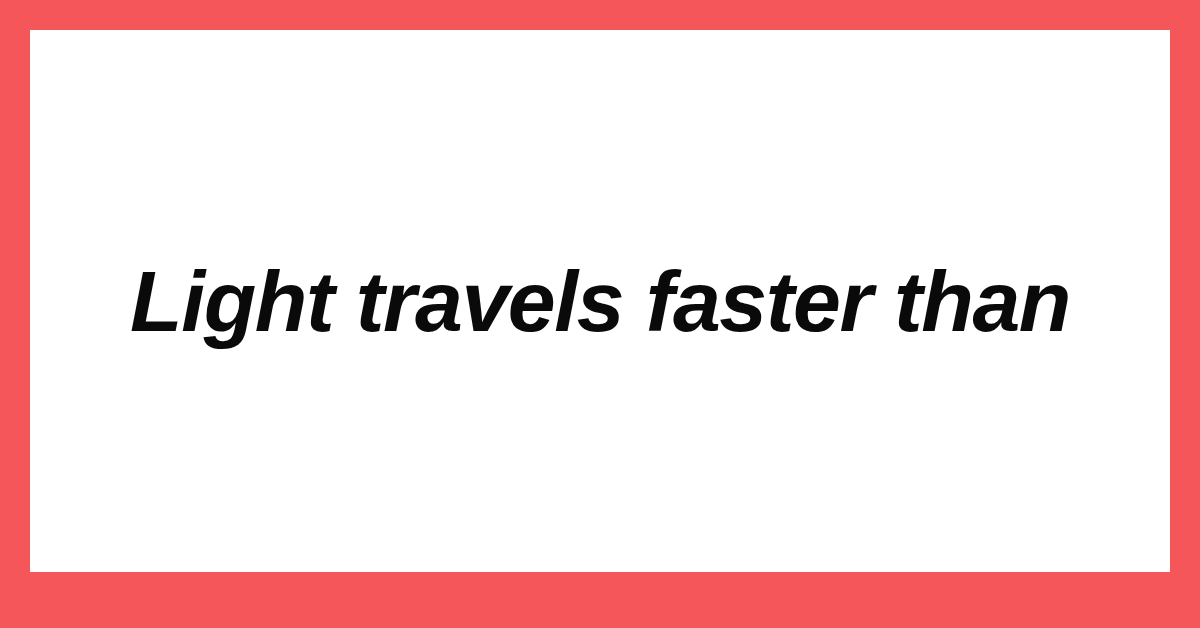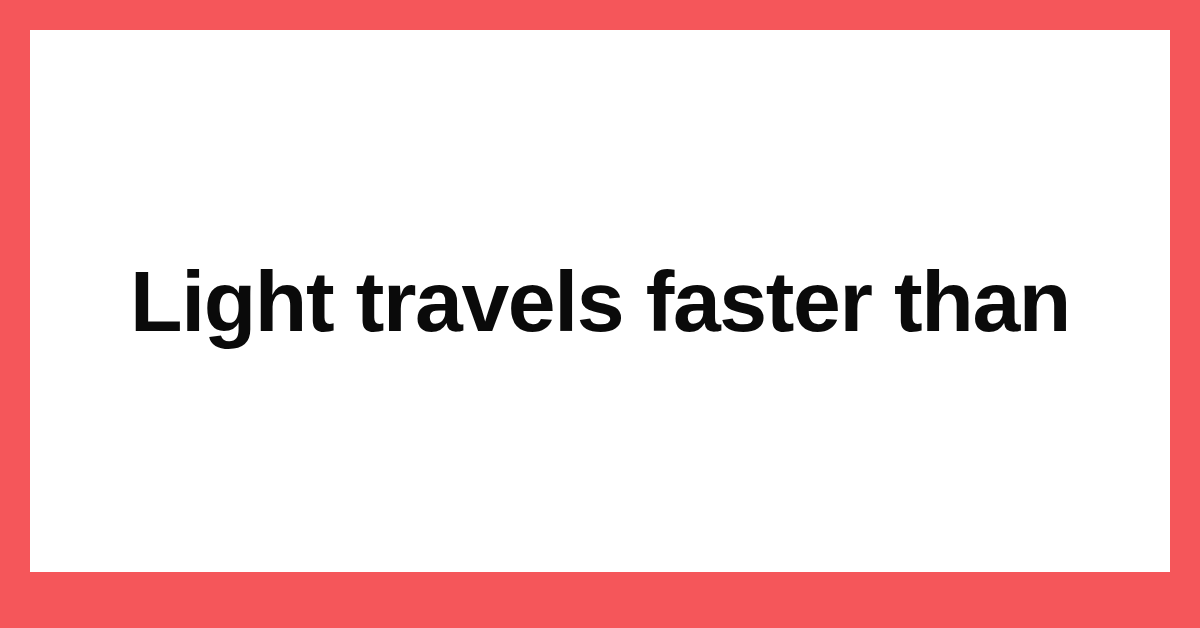--- a/index.html
+++ b/index.html
@@ -25,20 +25,21 @@
 
   #quote-panel {
     width: 100%;
     height: 100%;
     box-sizing: border-box;
     background: #ffffff;
     display: flex;
     align-items: center;
     justify-content: center;
     overflow: hidden;
+    font-style: italic;
   }
 
   #quote-text-block {
     width: 100%;
     text-align: center;
     padding: 0 6px;
     box-sizing: border-box;
   }
 
   .quote-line {

